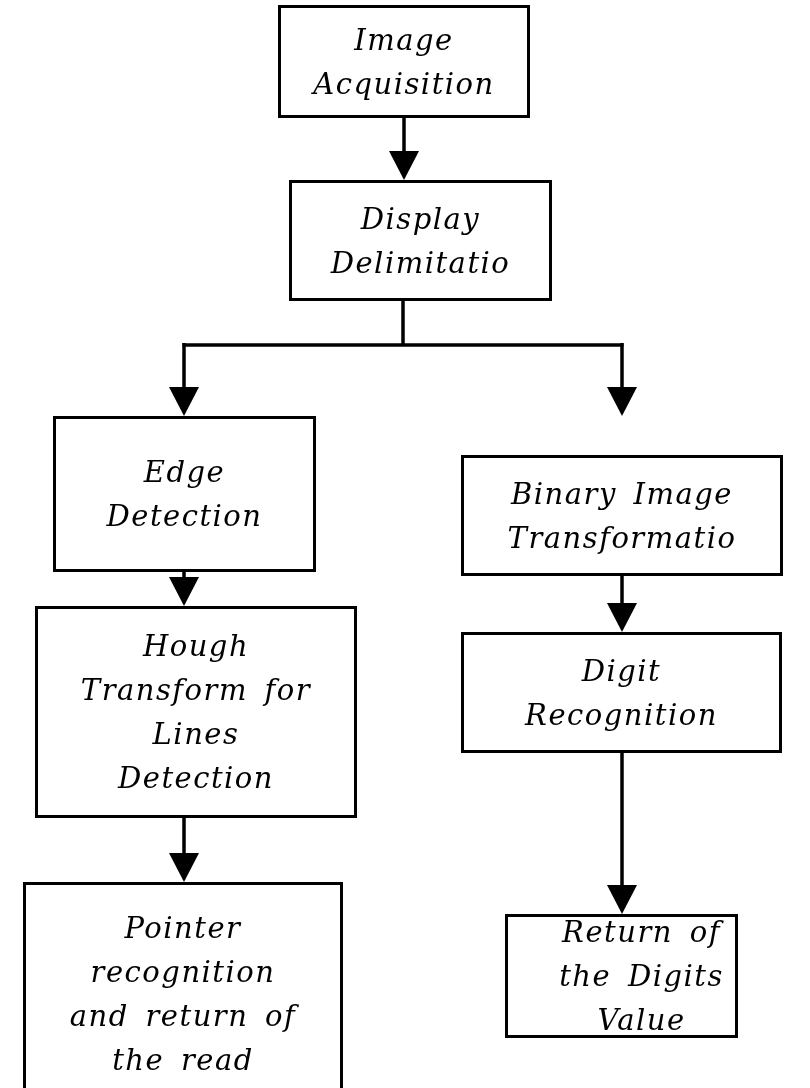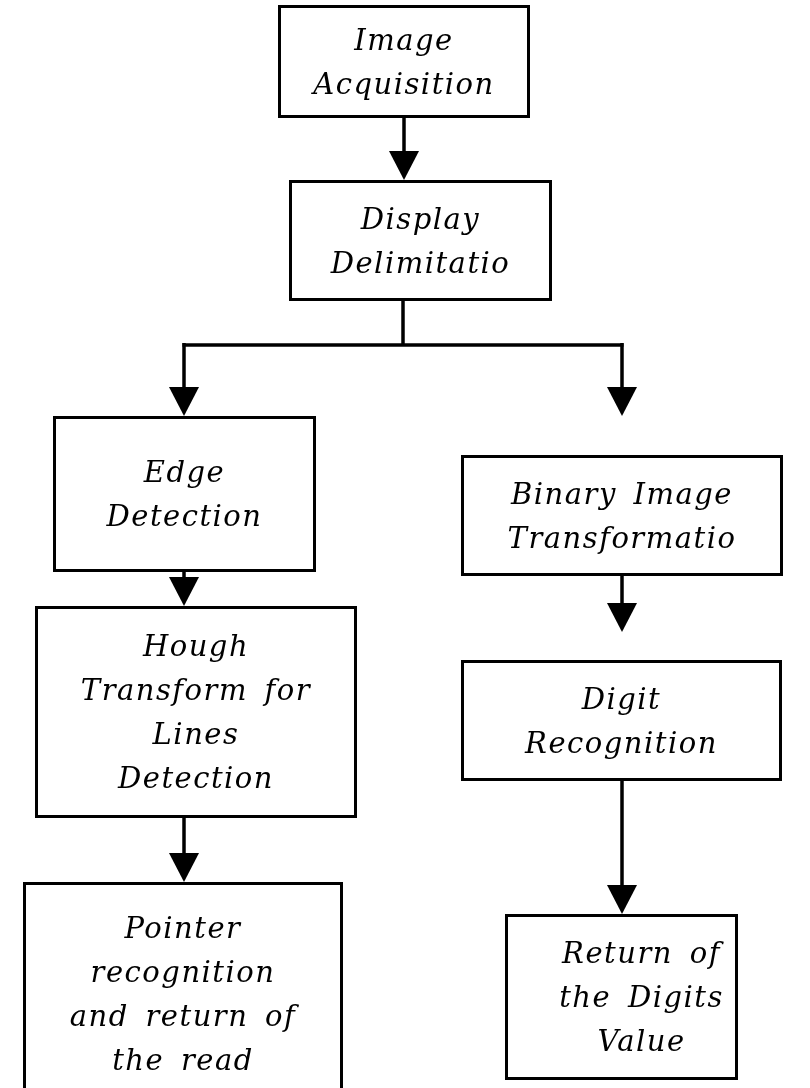--- a/index.html
+++ b/index.html
@@ -47,23 +47,23 @@
   #connectors polygon {
     fill: #000000;
     stroke: none;
   }
   
   #node-image-acquisition        { left: 278px; top: 5px;   width: 252px; height: 113px; }
   #node-display-delimitation     { left: 271px; top: 180px; width: 263px; height: 121px; margin-left: 18px; }
   #node-edge-detection           { left: 53px;  top: 416px; width: 263px; height: 156px; }
   #node-binary-transformation    { left: 461px; top: 416px; width: 322px; height: 121px; margin-top: 39px; }
   #node-hough-transform          { left: 23px;  top: 606px; width: 322px; height: 212px; margin-left: 12px; }
-  #node-digit-recognition        { left: 461px; top: 660px; width: 321px; height: 121px; }
+  #node-digit-recognition        { left: 461px; top: 632px; width: 321px; height: 121px; }
   #node-pointer-recognition      { left: 23px;  top: 882px; width: 320px; height: 224px; }
-  #node-return-digits-value      { left: 505px; top: 914px; width: 233px; height: 166px; padding-left: 40px; }
+  #node-return-digits-value      { left: 505px; top: 914px; width: 233px; height: 124px; padding-left: 40px; }
 </style>
 </head>
 <body>
 
 <div id="canvas">
 
   <svg id="connectors" viewBox="0 0 810 1088" xmlns="http://www.w3.org/2000/svg">
 
     <line x1="404" y1="118" x2="404" y2="153"></line>
     <polygon points="404,180 389,151 419,151"></polygon>

